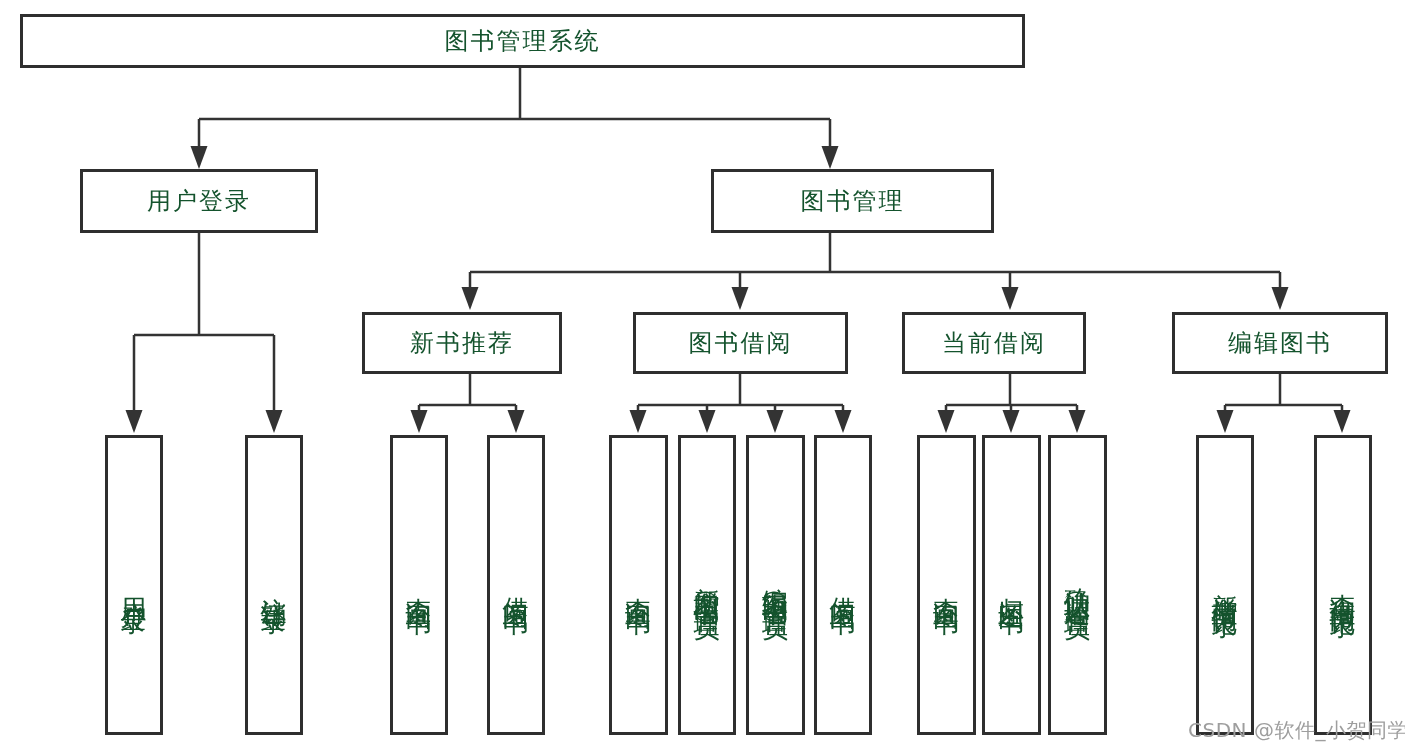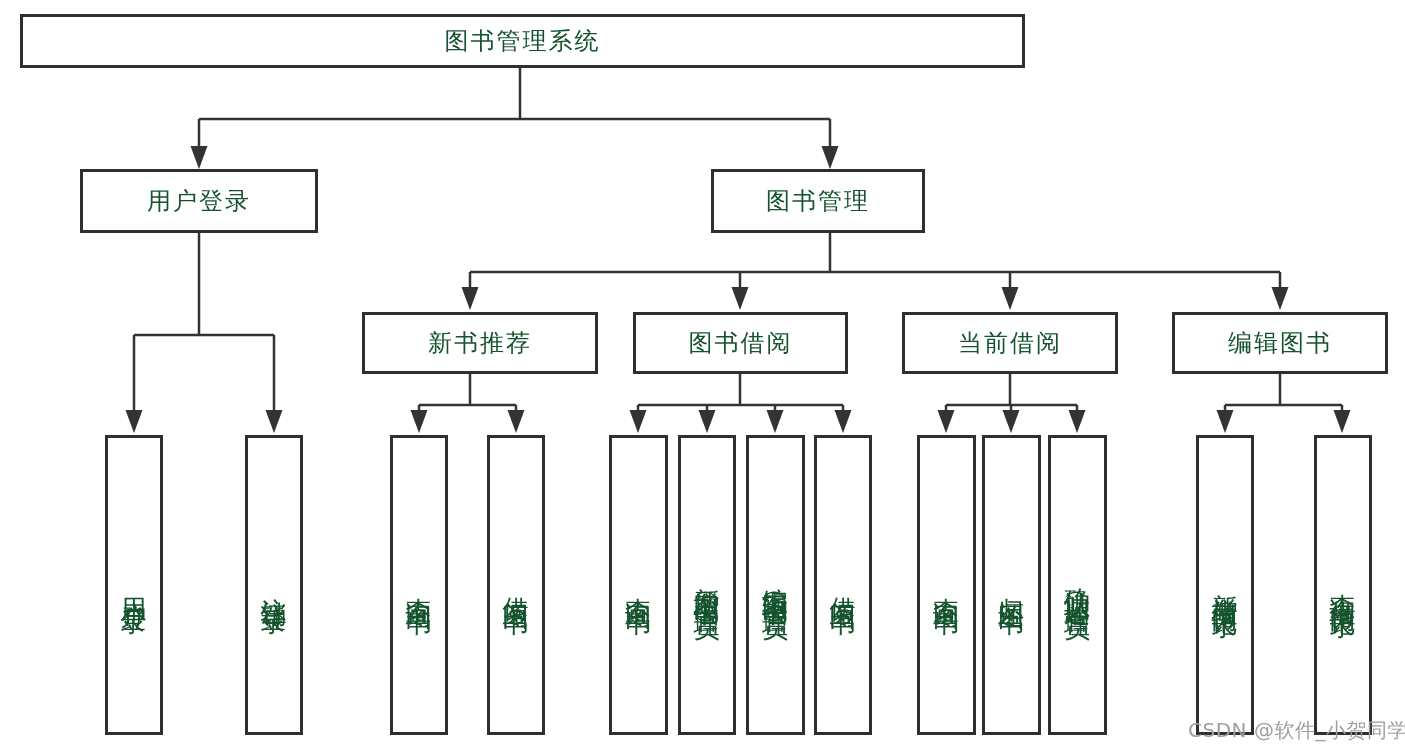--- a/index.html
+++ b/index.html
@@ -33,25 +33,25 @@
     justify-content: center;
     color: #14532d;
   }
   .hbox {
     font-size: 24px;
     letter-spacing: 2px;
     white-space: nowrap;
   }
   .root-box  { left: 20px;  top: 14px;  width: 1005px; height: 54px; }
   .ul-box    { left: 80px;  top: 169px; width: 238px;  height: 64px; }
-  .bm-box    { left: 711px; top: 169px; width: 214px;  height: 64px; }
+  .bm-box    { left: 711px; top: 169px; width: 283px;  height: 64px; }
   .l3 { top: 312px; height: 62px; }
-  .nbr-box   { left: 362px;  width: 236px; }
+  .nbr-box   { left: 362px;  width: 200px; }
   .bb-box    { left: 633px;  width: 215px; }
-  .cb-box    { left: 902px;  width: 216px; }
+  .cb-box    { left: 902px;  width: 184px; }
   .br-box    { left: 1172px; width: 216px; }
   .leaf {
     top: 435px;
     height: 300px;
     writing-mode: vertical-rl;
     font-size: 26px;
     letter-spacing: 4px;
     line-height: 1;
   }
   .lf-1  { left: 105px;  width: 58px; }

